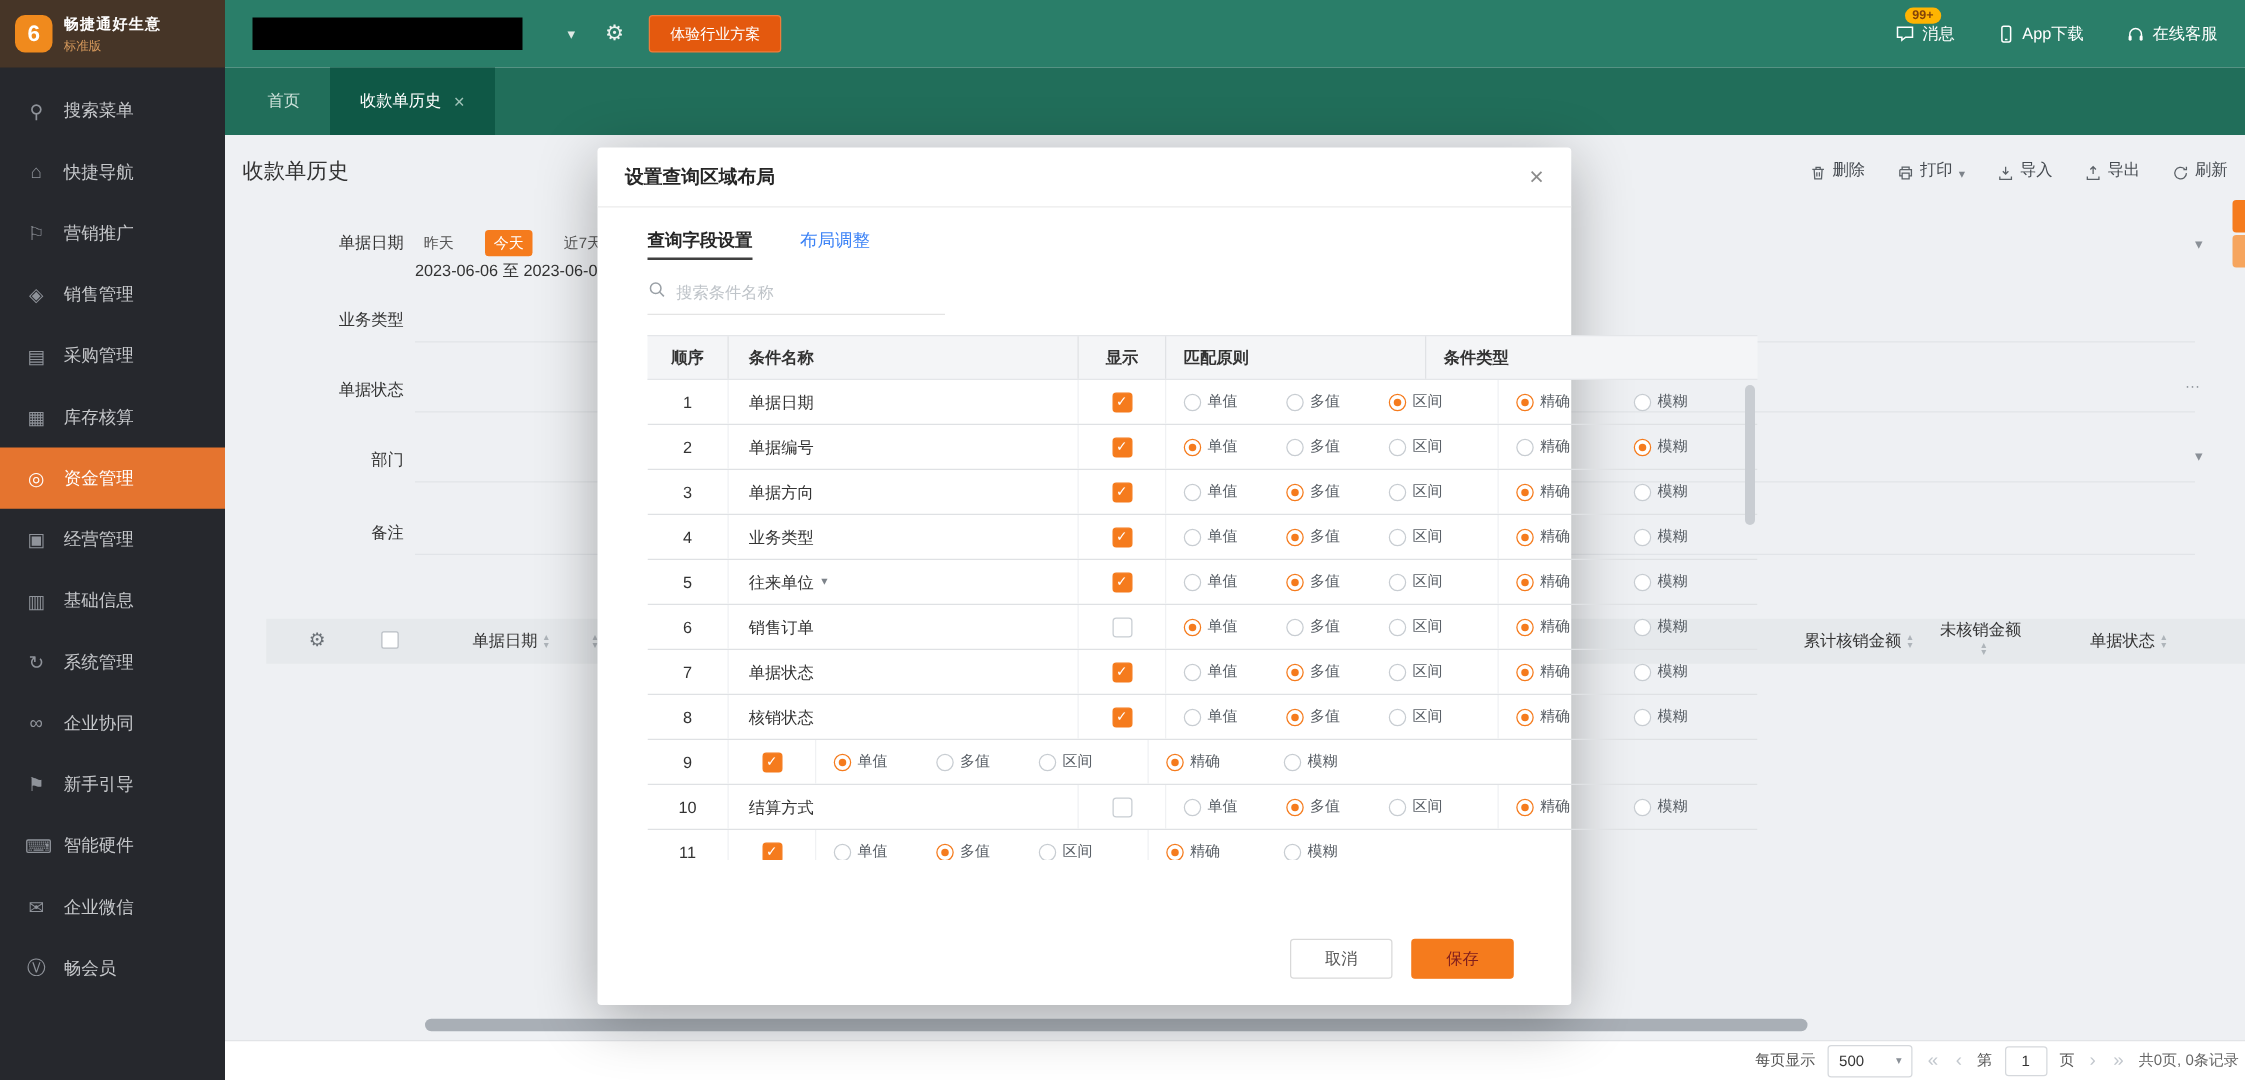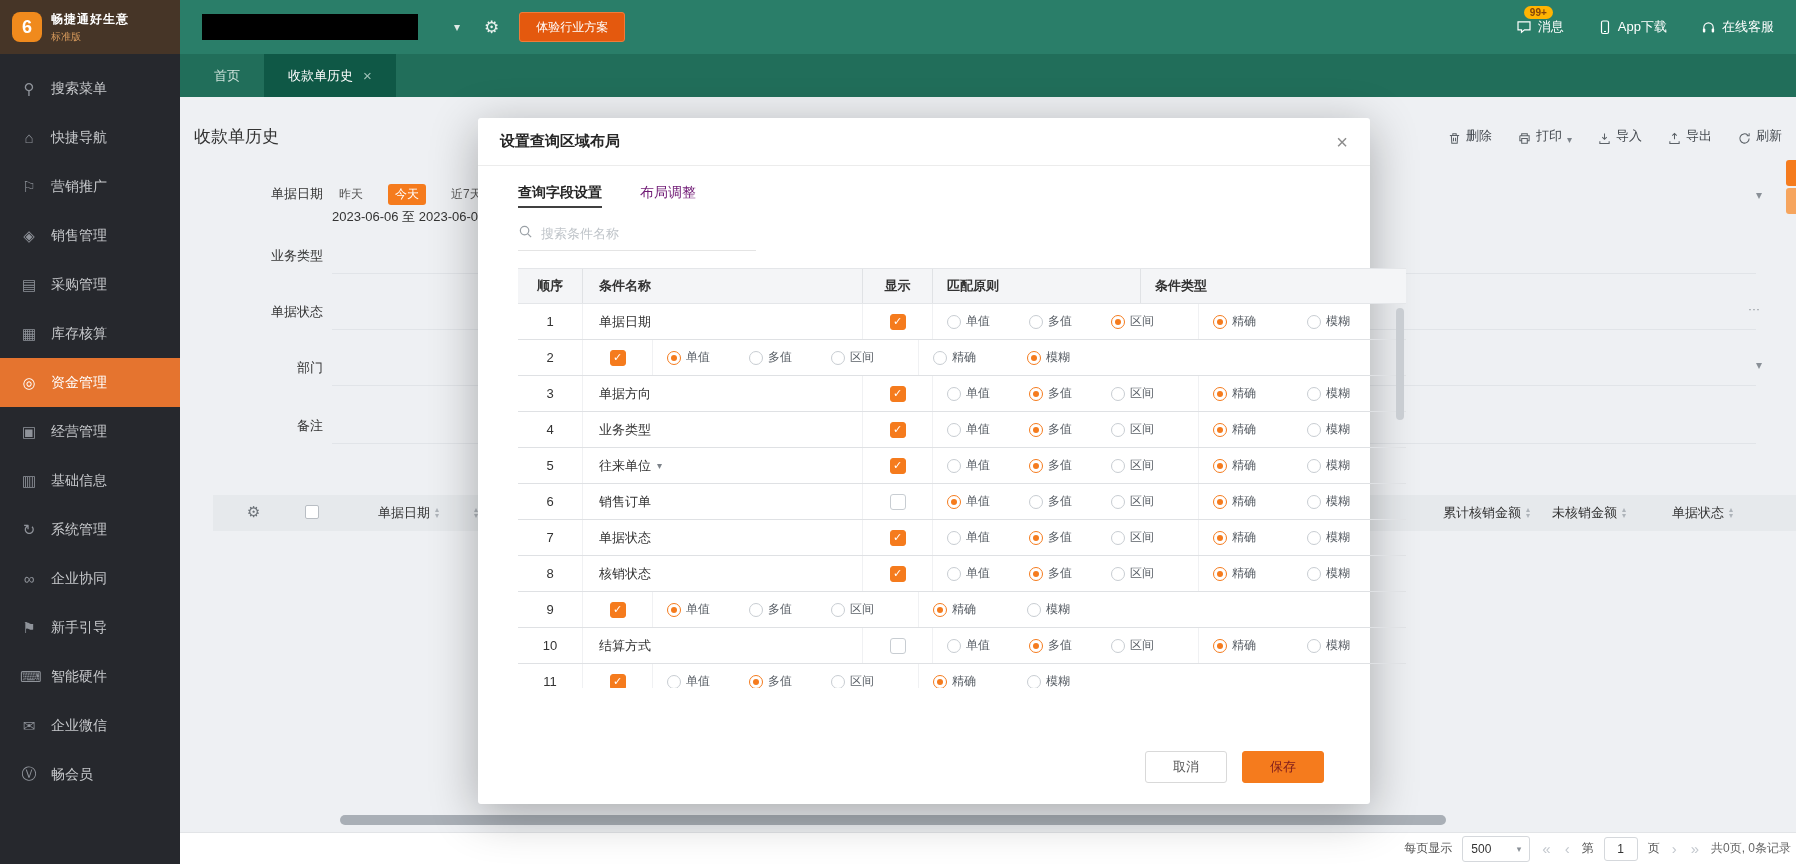--- a/index.html
+++ b/index.html
@@ -29,21 +29,21 @@
 .top-gear{margin-left:24px;color:#eaf2ee;font-size:17px;cursor:pointer}
 .exp-btn{margin-left:20px;background:#e4590e;border:1px solid #f07b3a;color:#fff;font-size:12px;height:30px;
   padding:0 16px;border-radius:3px;cursor:pointer;font-family:inherit}
 .top-right{margin-left:auto;display:flex;align-items:flex-start;gap:34px;color:#fff}
 .top-item{display:flex;align-items:center;gap:6px;font-size:13px;cursor:pointer;position:relative}
 .top-item svg{display:block}
 .badge{position:absolute;top:-12px;left:8px;background:#ffb402;color:#83430a;font-size:10px;
   padding:1px 6px;border-radius:8px;font-weight:bold}
 
 
-.tabbar{position:absolute;left:180px;top:54px;right:0;height:43px;background:var(--tabbar);
+.tabbar{position:absolute;left:180px;top:54px;right:0;height:54px;background:var(--tabbar);
   display:flex;align-items:stretch;padding-left:10px;z-index:5}
 .tab{display:flex;align-items:center;gap:10px;padding:0 24px;color:#cfe3dc;font-size:13px;cursor:pointer}
 .tab.active{background:var(--tabactive);color:#fff}
 .tab-close{font-size:15px;color:#9fc3b8;cursor:pointer}
 
 
 .main{position:absolute;left:180px;top:108px;right:0;bottom:0;background:#eef0f3}
 .page-head{position:absolute;left:0;top:0;right:0;height:56px;display:flex;align-items:center;padding:0 14px}
 .page-title{font-size:17px;color:#333}
 .toolbar{margin-left:auto;display:flex;align-items:center;gap:26px;color:#454a50;font-size:13px}
@@ -78,27 +78,27 @@
 .pg-btn{color:#c3c8ce;font-size:15px;cursor:pointer;padding:0 2px}
 .pg-input{width:34px;height:24px;border:1px solid #d5d8dc;border-radius:3px;background:#fff;display:inline-flex;
   align-items:center;justify-content:center;color:#333;cursor:text}
 .pg-total{color:#666;white-space:nowrap}
 
 .float-tabs{position:absolute;right:0;top:160px;width:10px;z-index:20}
 .float-tabs .ft{width:10px;height:26px;background:var(--accent);margin-bottom:2px;border-radius:3px 0 0 3px;cursor:pointer}
 .float-tabs .ft.lt{background:#f6a55e}
 
 
-.modal{position:absolute;left:478px;top:118px;width:892px;height:686px;background:#fff;border-radius:3px;
+.modal{position:absolute;left:478px;top:118px;width:779px;height:686px;background:#fff;border-radius:3px;
   box-shadow:0 10px 48px rgba(0,0,0,.30);z-index:100}
 .m-head{height:48px;display:flex;align-items:center;padding:0 22px;border-bottom:1px solid #ececec}
 .m-title{font-size:15px;color:#262626;font-weight:bold}
 .m-close{margin-left:auto;font-size:20px;color:#8c8c8c;cursor:pointer;line-height:1}
 .m-tabs{display:flex;gap:38px;padding-left:40px;height:46px;align-items:flex-end}
-.m-tab{font-size:14px;color:#701a75;padding-bottom:10px;cursor:pointer;position:relative}
+.m-tab{font-size:14px;color:#3b82f6;padding-bottom:10px;cursor:pointer;position:relative}
 .m-tab.active{color:#262626;font-weight:bold}
 .m-tab.active::after{content:'';position:absolute;left:0;right:0;bottom:4px;height:2px;background:#404040}
 .m-search{margin:12px 0 0 40px;width:238px;display:flex;align-items:center;gap:8px;border-bottom:1px solid #e4e4e4;
   padding-bottom:7px;color:#9aa0a6;cursor:text}
 .m-search .ph{font-size:13px;color:#bfc4c9}
 .m-table{position:absolute;left:40px;top:150px;width:888px}
 .mt-head{display:flex;height:36px;background:#f4f5f7;border-top:1px solid #e4e6e9;border-bottom:1px solid #e4e6e9}
 .mt-hcell{font-size:13px;color:#333;font-weight:bold;height:34px;display:flex;align-items:center}
 .mt-hcell+.mt-hcell{border-left:1px solid #e0e2e5}
 .mt-body{height:384px;overflow:hidden}
@@ -344,21 +344,21 @@
           <i>▾</i>
         </span>
       </span>
       <span class="lh-col" style="left: 1230px;">
         <span>累计核销金额</span>
         <span class="sort">
           <i>▴</i>
           <i>▾</i>
         </span>
       </span>
-      <span class="lh-col" style="left: 1339px;">
+      <span class="lh-col" style="left: 1339px; flex-direction: column;">
         <span>未核销金额</span>
         <span class="sort">
           <i>▴</i>
           <i>▾</i>
         </span>
       </span>
       <span class="lh-col" style="left: 1459px;">
         <span>单据状态</span>
         <span class="sort">
           <i>▴</i>
@@ -444,20 +444,23 @@
               <span class="opt-label">精确</span>
             </span>
             <span class="opt">
               <span class="radio"></span>
               <span class="opt-label">模糊</span>
             </span>
           </span>
         </div>
         <div class="mt-row">
           <span class="mt-cell c-order">2</span>
+          <span class="mt-cell c-name">
+            <span>单据编号</span>
+          </span>
           <span class="mt-cell c-show">
             <span class="cb on">✓</span>
           </span>
           <span class="mt-cell c-type">
             <span class="opt">
               <span class="radio sel"></span>
               <span class="opt-label">单值</span>
             </span>
             <span class="opt">
               <span class="radio"></span>

